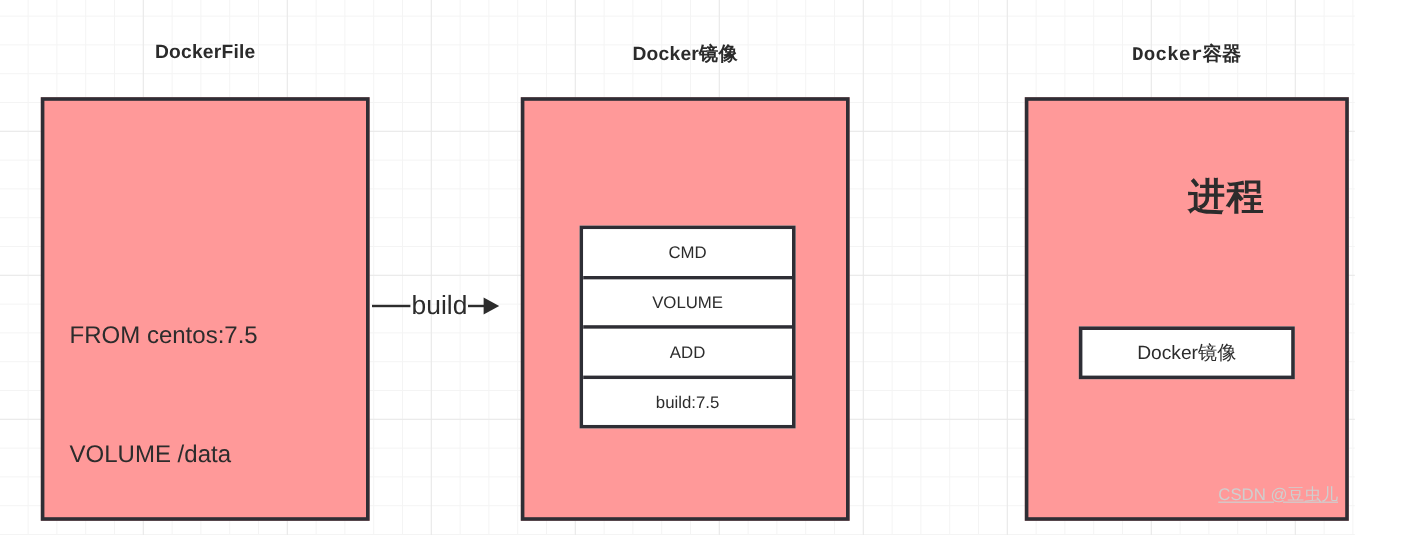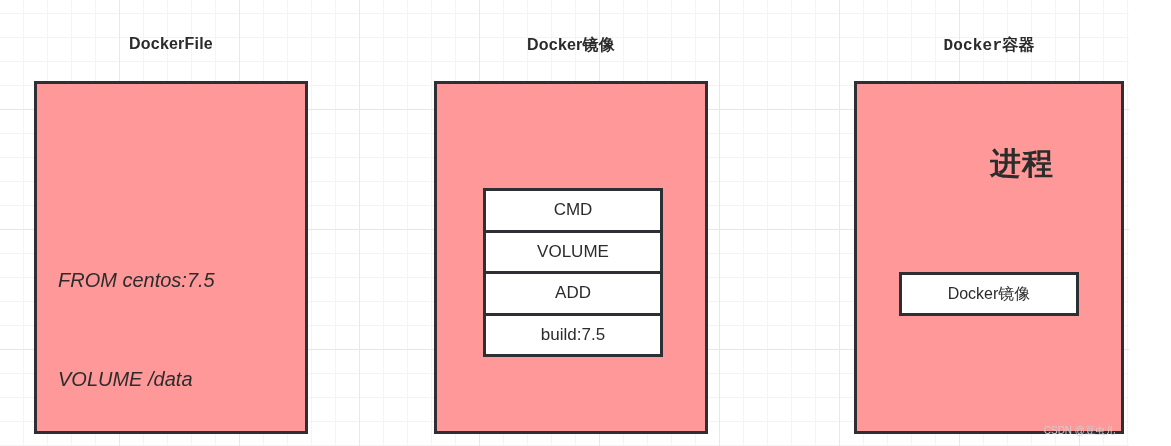--- a/index.html
+++ b/index.html
@@ -59,41 +59,41 @@
   .code-lines {
     position: absolute;
     left: 58px;
     top: 198px;
     width: 245px;
     font-size: 20px;
     line-height: 33px;
     color: #2c2c2c;
     white-space: pre;
   }
-  .code-lines div { white-space: pre; font-style: italic; }
+  .code-lines div { white-space: pre; }
 
   
   #layer-stack {
     position: absolute;
     left: 483px;
     top: 188px;
     width: 180px;
     height: 169px;
     border: 3px solid #2e2e35;
     box-sizing: border-box;
     background: #ffffff;
     display: flex;
     flex-direction: column;
   }
   .layer-row {
     flex: 1 1 0;
     display: flex;
     align-items: center;
     justify-content: center;
-    font-size: 17px;
+    font-size: 14px;
     color: #2c2c2c;
     border-bottom: 3px solid #2e2e35;
     box-sizing: border-box;
     background: #ffffff;
   }
   .layer-row:last-child { border-bottom: none; }
 
   
   #process-label {
     position: absolute;
@@ -154,24 +154,25 @@
   #arrow-build .seg.left  { flex: 0 0 32px; }
   #arrow-build .seg.right { flex: 0 0 14px; }
   #arrow-run   { left: 710px; top: 238px; width: 142px; }
   #arrow-run .seg.left  { flex: 0 0 42px; }
   #arrow-run .seg.right { flex: 0 0 42px; }
 
   
   #watermark {
     position: absolute;
     right: 14px;
-    bottom: 8px;
-    font-size: 10px;
+    bottom: 24px;
+    font-size: 14px;
     color: #cfcfcf;
     white-space: nowrap;
+    text-decoration: underline;
   }
 </style>
 </head>
 <body>
 
 <div class="canvas">
 
   <div class="title" id="title-dockerfile">DockerFile</div>
 
   <div class="title" id="title-image">Docker镜像</div>
@@ -180,20 +181,26 @@
 
   <div class="pink-box" id="box-dockerfile"></div>
 
   <div class="code-lines">
     <div>FROM centos:7.5</div>
     <div>VOLUME /data</div>
     
     
   </div>
 
+  <div class="arrow" id="arrow-build">
+    <div class="seg left"></div>
+    <div class="alabel">build</div>
+    <div class="seg right"></div>
+    <div class="head"></div>
+  </div>
 
   <div class="pink-box" id="box-image"></div>
 
   <div id="layer-stack">
     <div class="layer-row">CMD</div>
     <div class="layer-row">VOLUME</div>
     <div class="layer-row">ADD</div>
     <div class="layer-row">build:7.5</div>
   </div>
 

